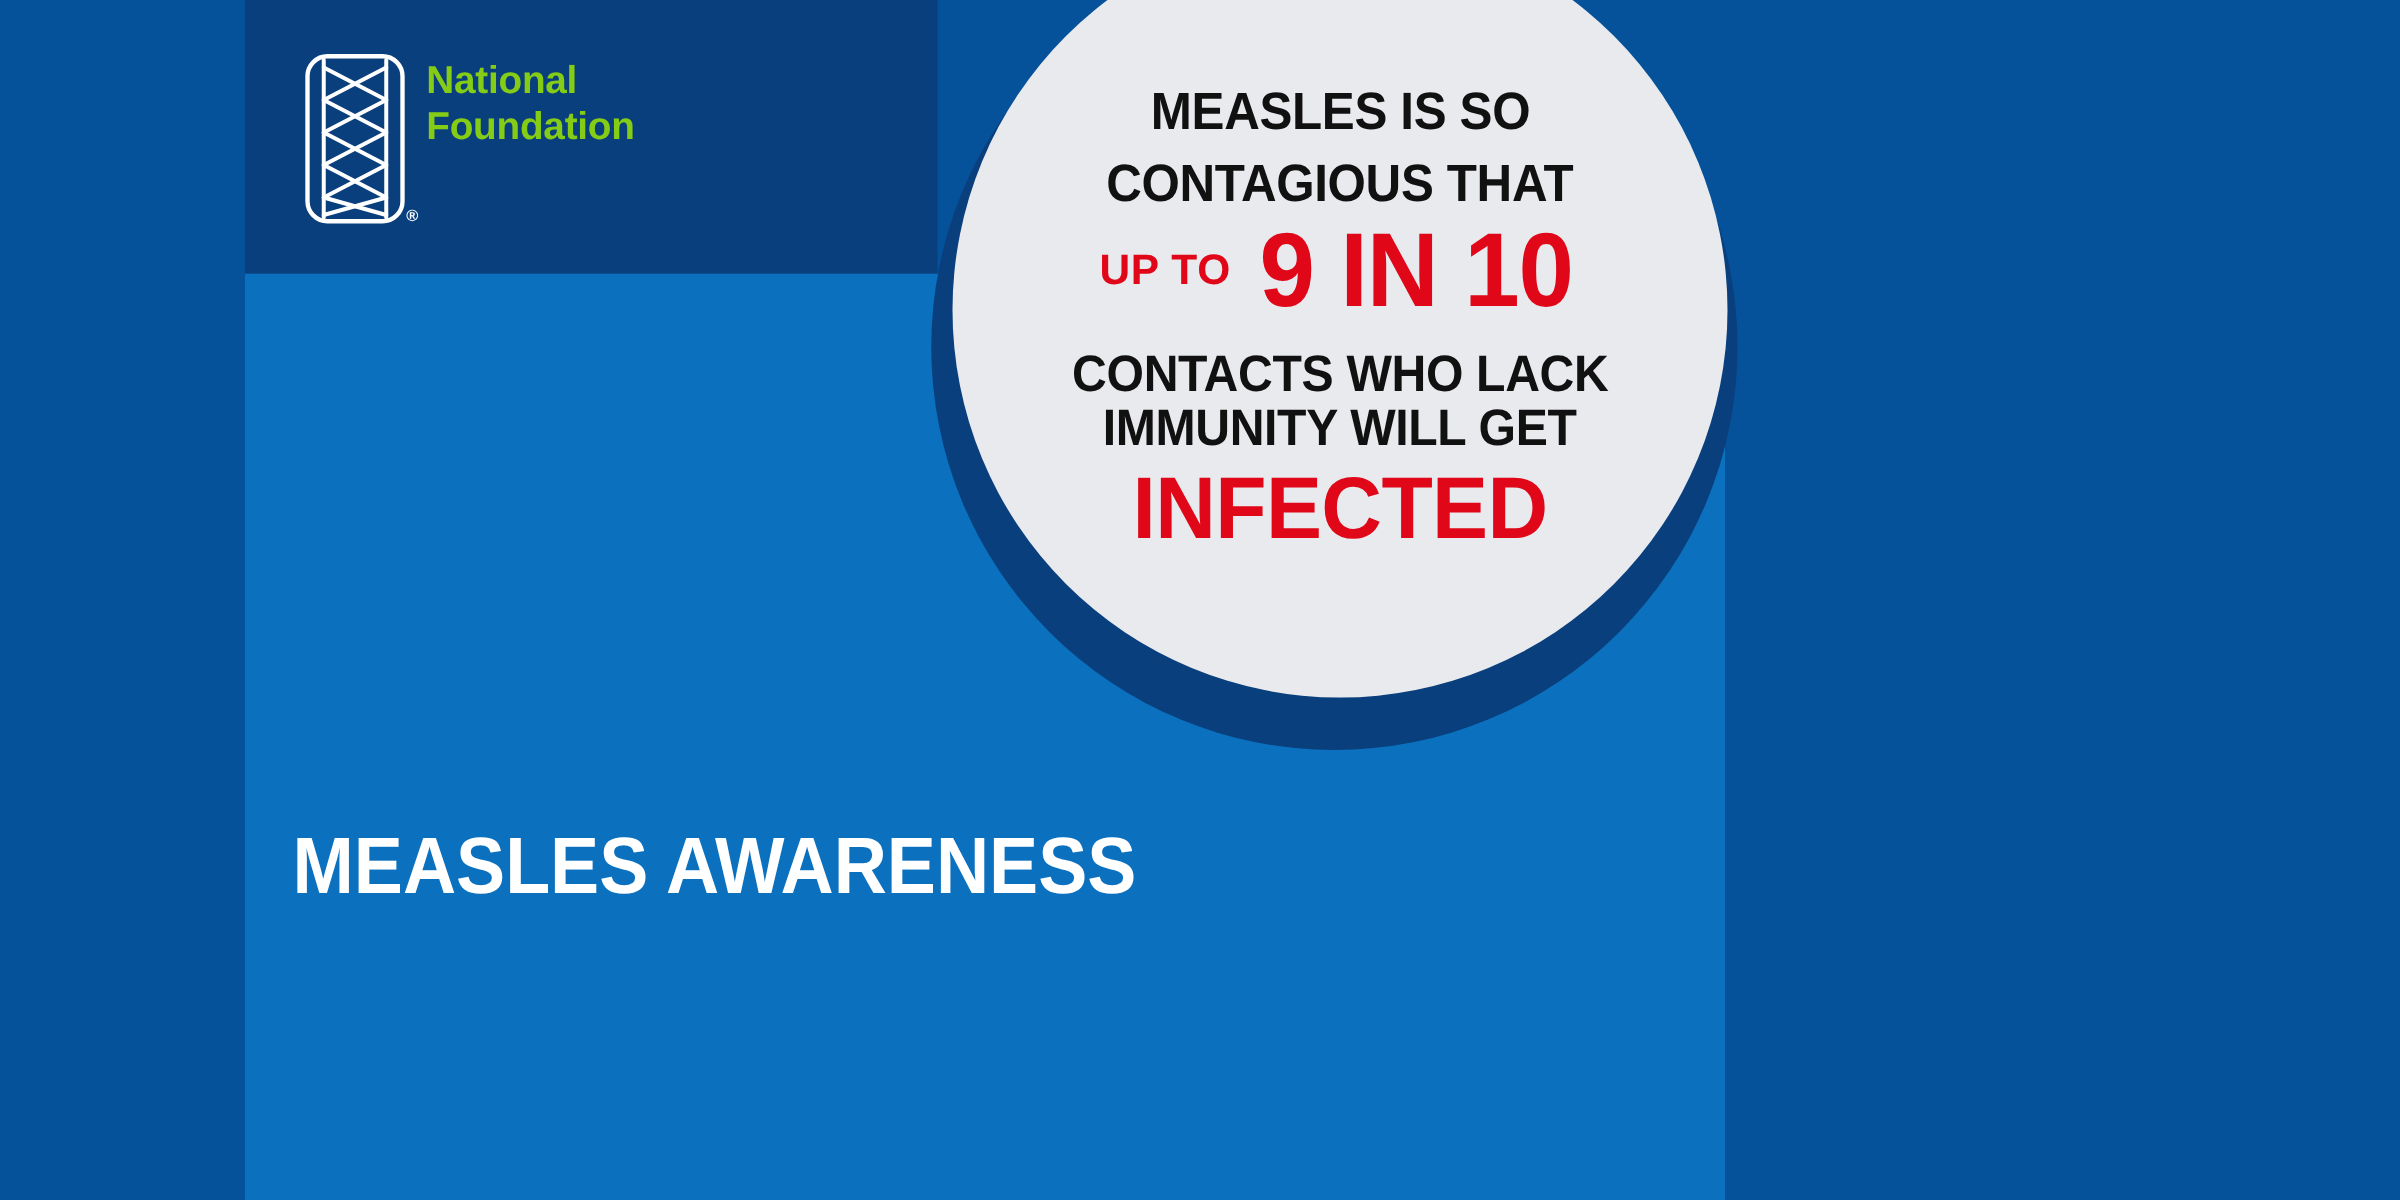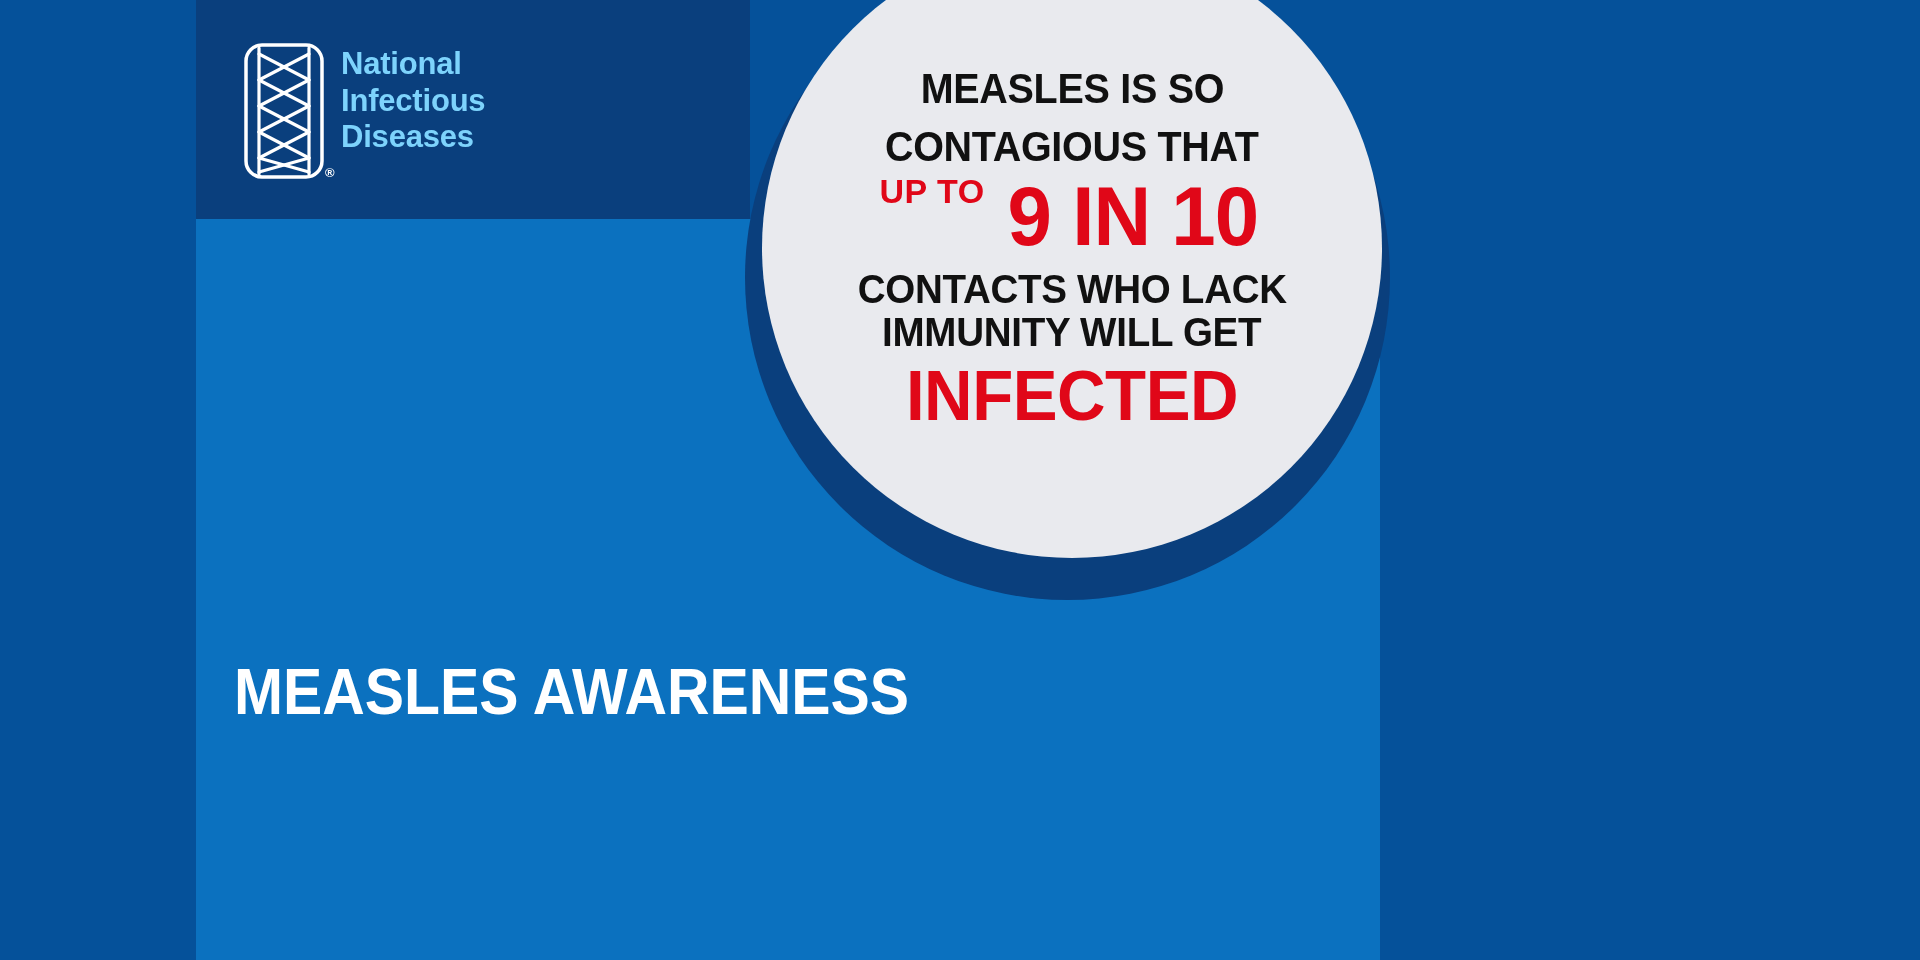--- a/index.html
+++ b/index.html
@@ -80,25 +80,25 @@
     line-height: 1.0;
     letter-spacing: -0.3px;
     transform: scaleX(0.94);
     white-space: nowrap;
   }
   .hl-line.l1 { margin-bottom: 16px; }
   .hl-line.l2 { margin-bottom: 6px; }
 
   .stat-row {
     display: flex;
-    align-items: flex-start;
+    align-items: center;
     justify-content: center;
     gap: 16px;
     color: #e00718;
-    margin-bottom: 10px;
+    margin-bottom: 20px;
   }
   .stat-upto {
     font-weight: bold;
     font-size: 34px;
     letter-spacing: 0.5px;
     line-height: 1;
   }
   .stat-big {
     font-weight: bold;
     font-size: 84px;
@@ -137,21 +137,21 @@
     gap: 16px;
   }
   .logo-mark {
     position: relative;
     width: 82px;
     height: 138px;
     flex: 0 0 auto;
   }
   .logo-mark svg { display: block; }
   .logo-text {
-    color: #7dd3fc;
+    color: #84cc16;
     font-weight: bold;
     font-size: 31px;
     line-height: 1.18;
     letter-spacing: -0.2px;
     position: relative;
     top: 4px;
   }
   .logo-text div { white-space: nowrap; }
   .logo-reg {
     position: absolute;
@@ -203,22 +203,21 @@
           <path d="M16 116 L66 130"></path>
           <path d="M66 116 L16 130"></path>
           <path d="M16 6 L16 132"></path>
           <path d="M66 6 L66 132"></path>
         </g>
       </svg>
       <span class="logo-reg">®</span>
     </div>
     <div class="logo-text">
       <div>National</div>
-      <div>Infectious</div>
-      <div>Diseases</div>
+      <div>Foundation</div>
     </div>
   </div>
 
   <div class="circle-ring"></div>
   <div class="circle-face"></div>
   <div class="circle-content">
     <div class="hl-line l1">MEASLES IS SO</div>
     <div class="hl-line l2">CONTAGIOUS THAT</div>
 
     <div class="stat-row">

